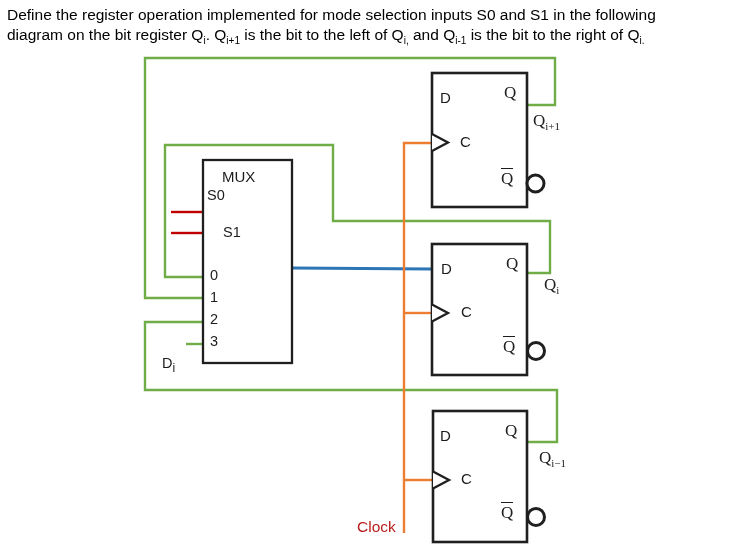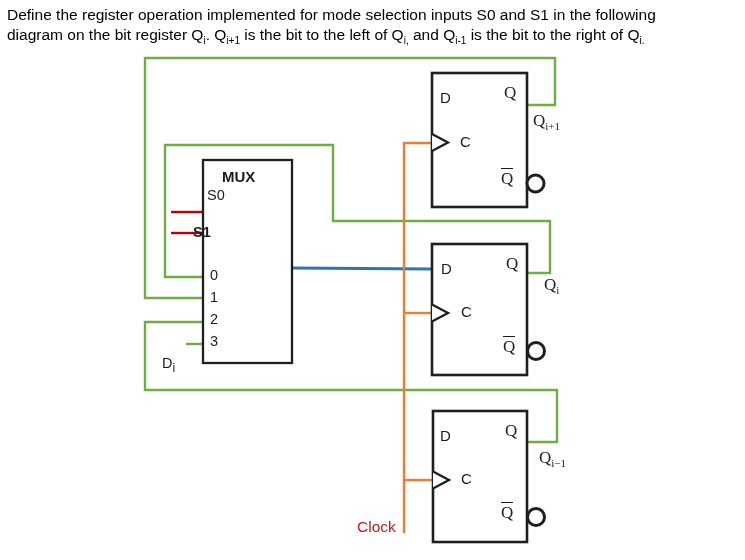--- a/index.html
+++ b/index.html
@@ -58,23 +58,23 @@
 
     <polyline points="432,134 448,142.5 432,151" fill="#ffffff" stroke-width="2.3" stroke="#1f1f1f"></polyline>
     <polyline points="432,304.5 448,313 432,321.5" fill="#ffffff" stroke-width="2.3" stroke="#1f1f1f"></polyline>
     <polyline points="433,471.5 449,480 433,488.5" fill="#ffffff" stroke-width="2.3" stroke="#1f1f1f"></polyline>
 
     <circle cx="535.5" cy="183.5" r="8.5" fill="#ffffff" stroke-width="3" stroke="#1f1f1f"></circle>
     <circle cx="536" cy="351" r="8.5" fill="#ffffff" stroke-width="3" stroke="#1f1f1f"></circle>
     <circle cx="536" cy="517" r="8.5" fill="#ffffff" stroke-width="3" stroke="#1f1f1f"></circle>
   </svg>
 
-  <div class="lbl" style="left:222px;top:169px;font-weight:bold;">MUX</div>
+  <div class="lbl" style="left:222px;top:169px;">MUX</div>
   <div class="lbl small" style="left:207px;top:188px;text-align:right;">S0</div>
-  <div class="lbl small" style="left:193px;top:225px;font-weight:bold;">S1</div>
+  <div class="lbl small" style="left:223px;top:225px;">S1</div>
   <div class="lbl small" style="left:210px;top:268px;">0</div>
   <div class="lbl small" style="left:210px;top:290px;">1</div>
   <div class="lbl small" style="left:210px;top:312px;">2</div>
   <div class="lbl small" style="left:210px;top:334px;">3</div>
   <div class="lbl small" style="left:162px;top:356px;">D<sub>i</sub></div>
 
   <div class="lbl clock-lbl" style="left:357px;top:519px;">Clock</div>
 
   <div class="lbl" style="left:440px;top:90px;">D</div>
   <div class="lbl serif" style="left:504px;top:84px;">Q</div>

